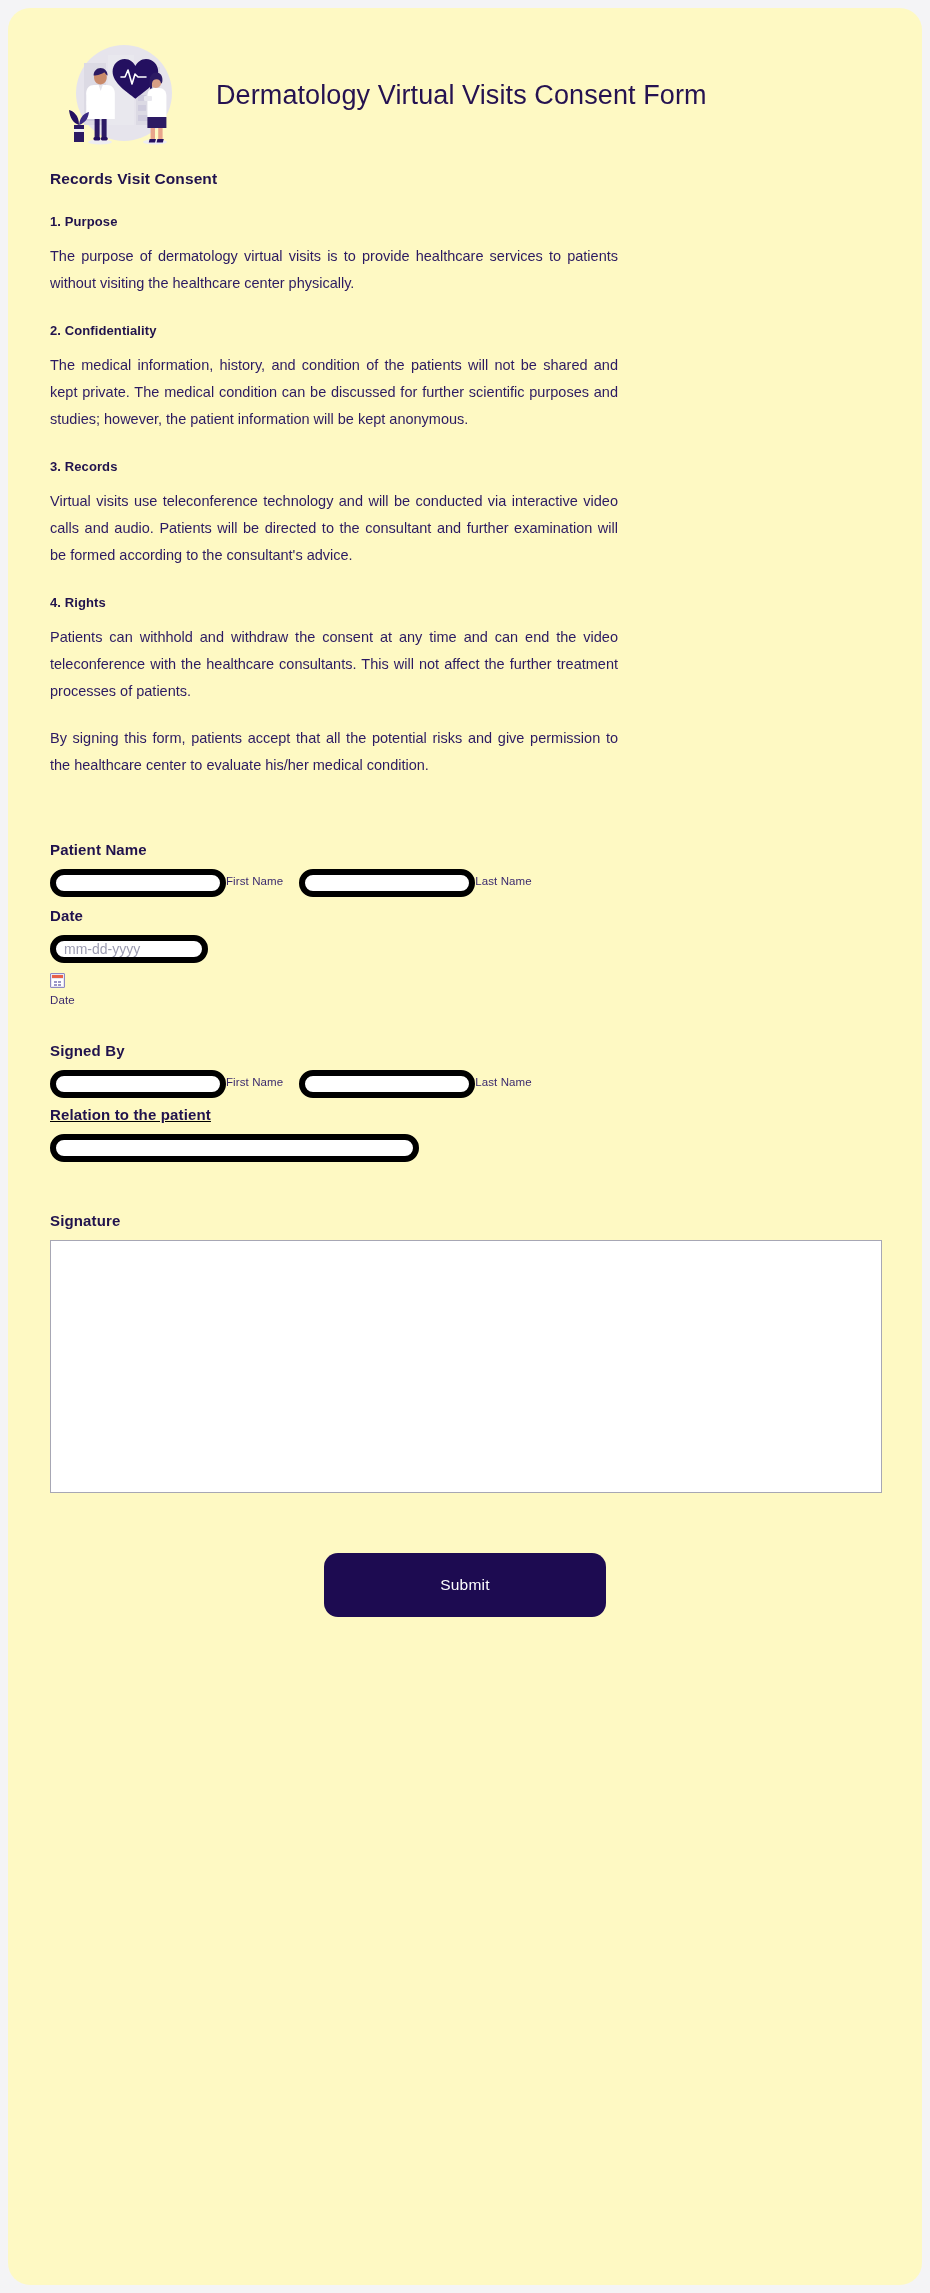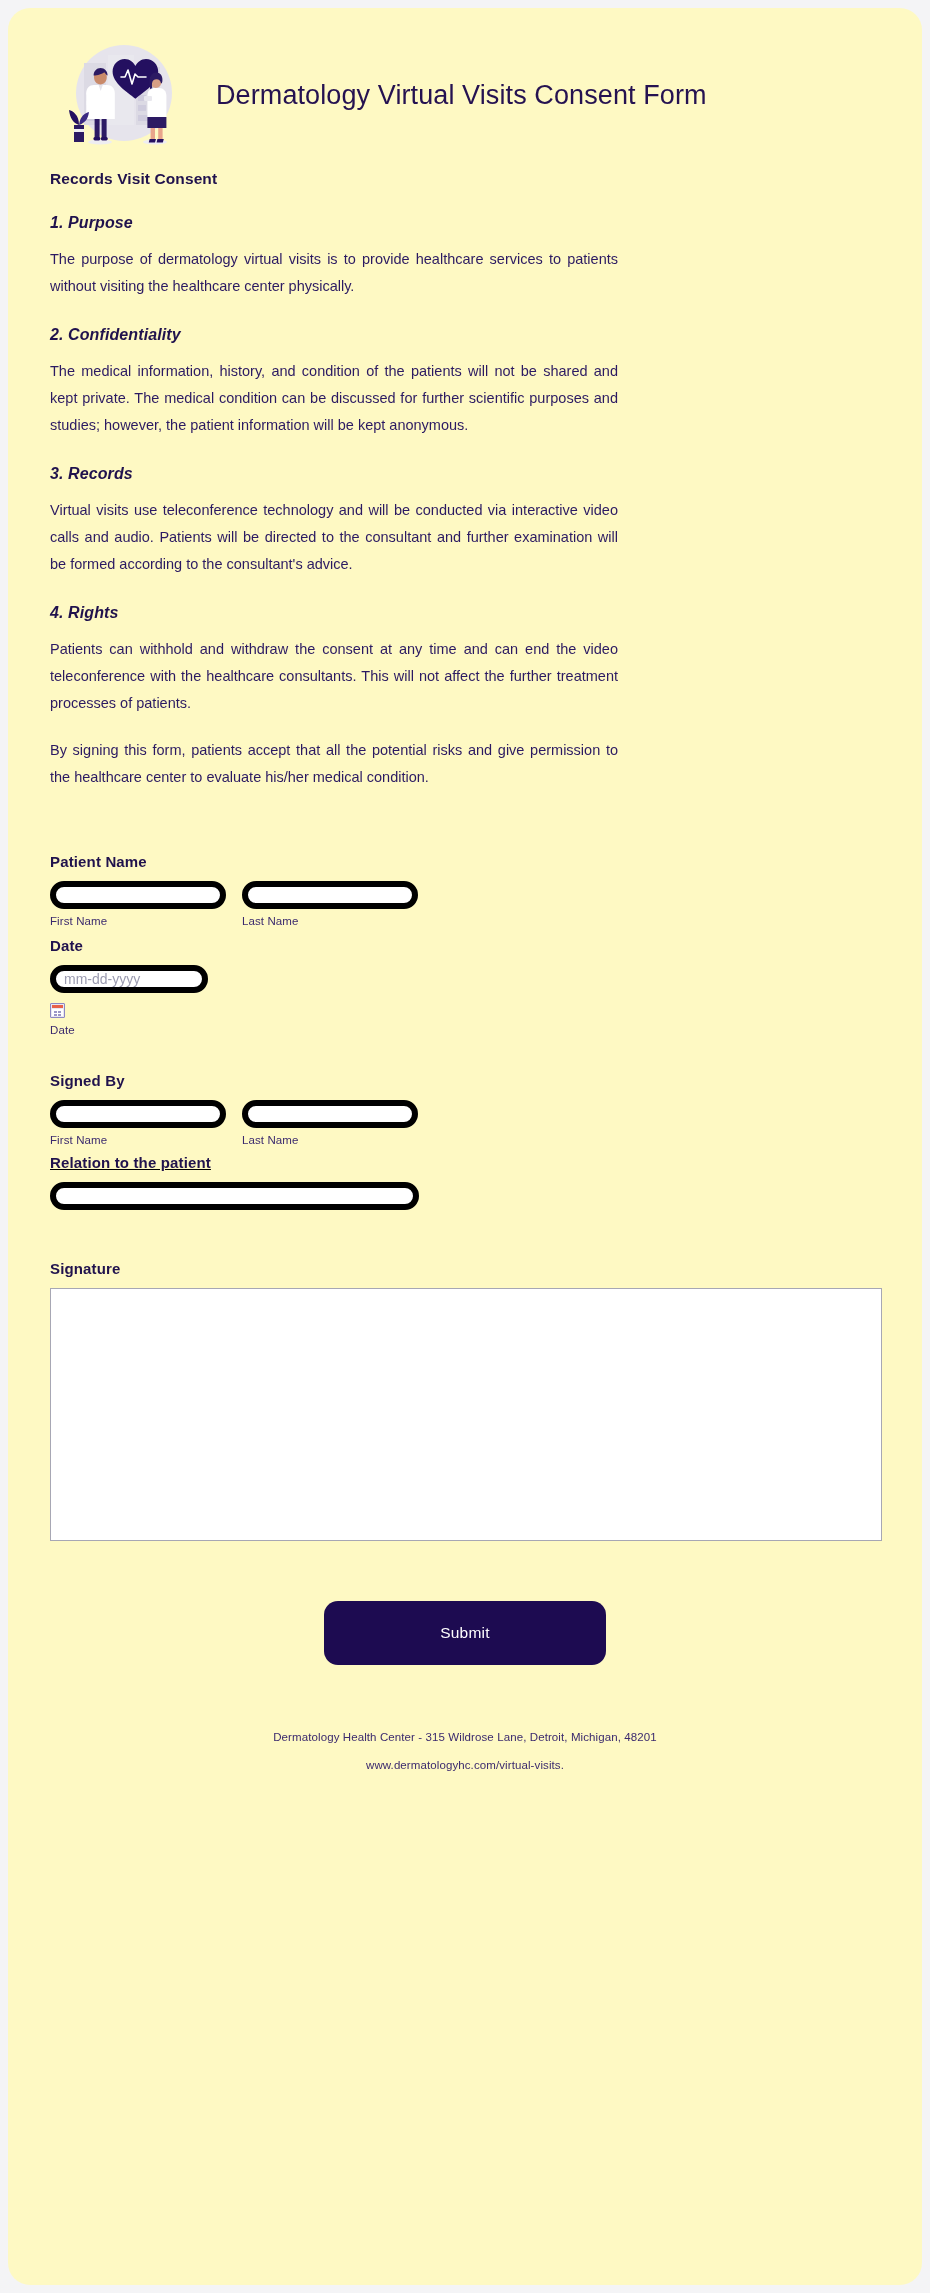--- a/index.html
+++ b/index.html
@@ -57,26 +57,25 @@
   }
   .sec-title {
     font-size: 15.5px;
     font-weight: bold;
     color: #20124d;
     margin: 0 0 20px 0;
     letter-spacing: .1px;
   }
   .sec-title.first { margin-top: 22px; }
   .sec-head {
-    font-size: 16px;
+    font-size: 13px;
     font-weight: bold;
     color: #20124d;
     margin: 26px 0 14px 0;
     letter-spacing: .1px;
-    font-style: italic;
   }
   .para {
     font-size: 14.5px;
     line-height: 27px;
     color: #2b1a62;
     text-align: justify;
     margin: 0 0 6px 0;
     max-width: 568px;
   }
   .para + .para { margin-top: 20px; }
@@ -90,21 +89,21 @@
     font-size: 15px;
     font-weight: bold;
     color: #20124d;
     margin-bottom: 11px;
     letter-spacing: .15px;
   }
   .row {
     display: flex;
     gap: 16px;
   }
-  .col { display: flex; flex-direction: column; }
+  .col { display: flex; flex-direction: row; }
   .txt-input {
     box-sizing: border-box;
     height: 28px;
     border: 6px solid #000000;
     border-radius: 14px;
     background: #ffffff;
     font-family: "Liberation Sans", sans-serif;
     font-size: 14px;
     color: #2b1a62;
     padding: 2px 8px;
@@ -320,19 +319,15 @@
 
     <div class="sig-wrap">
       <div class="field-label">Signature</div>
       <div class="sig-box"></div>
     </div>
 
     <div class="submit-wrap">
       <button class="submit-btn">Submit</button>
     </div>
 
-    <div class="footer">
-      <div class="footer-line">Dermatology Health Center - 315 Wildrose Lane, Detroit, Michigan, 48201</div>
-      <div class="footer-line">www.dermatologyhc.com/virtual-visits.</div>
-    </div>
 
   </div>
 </div>
 
 </body></html>

